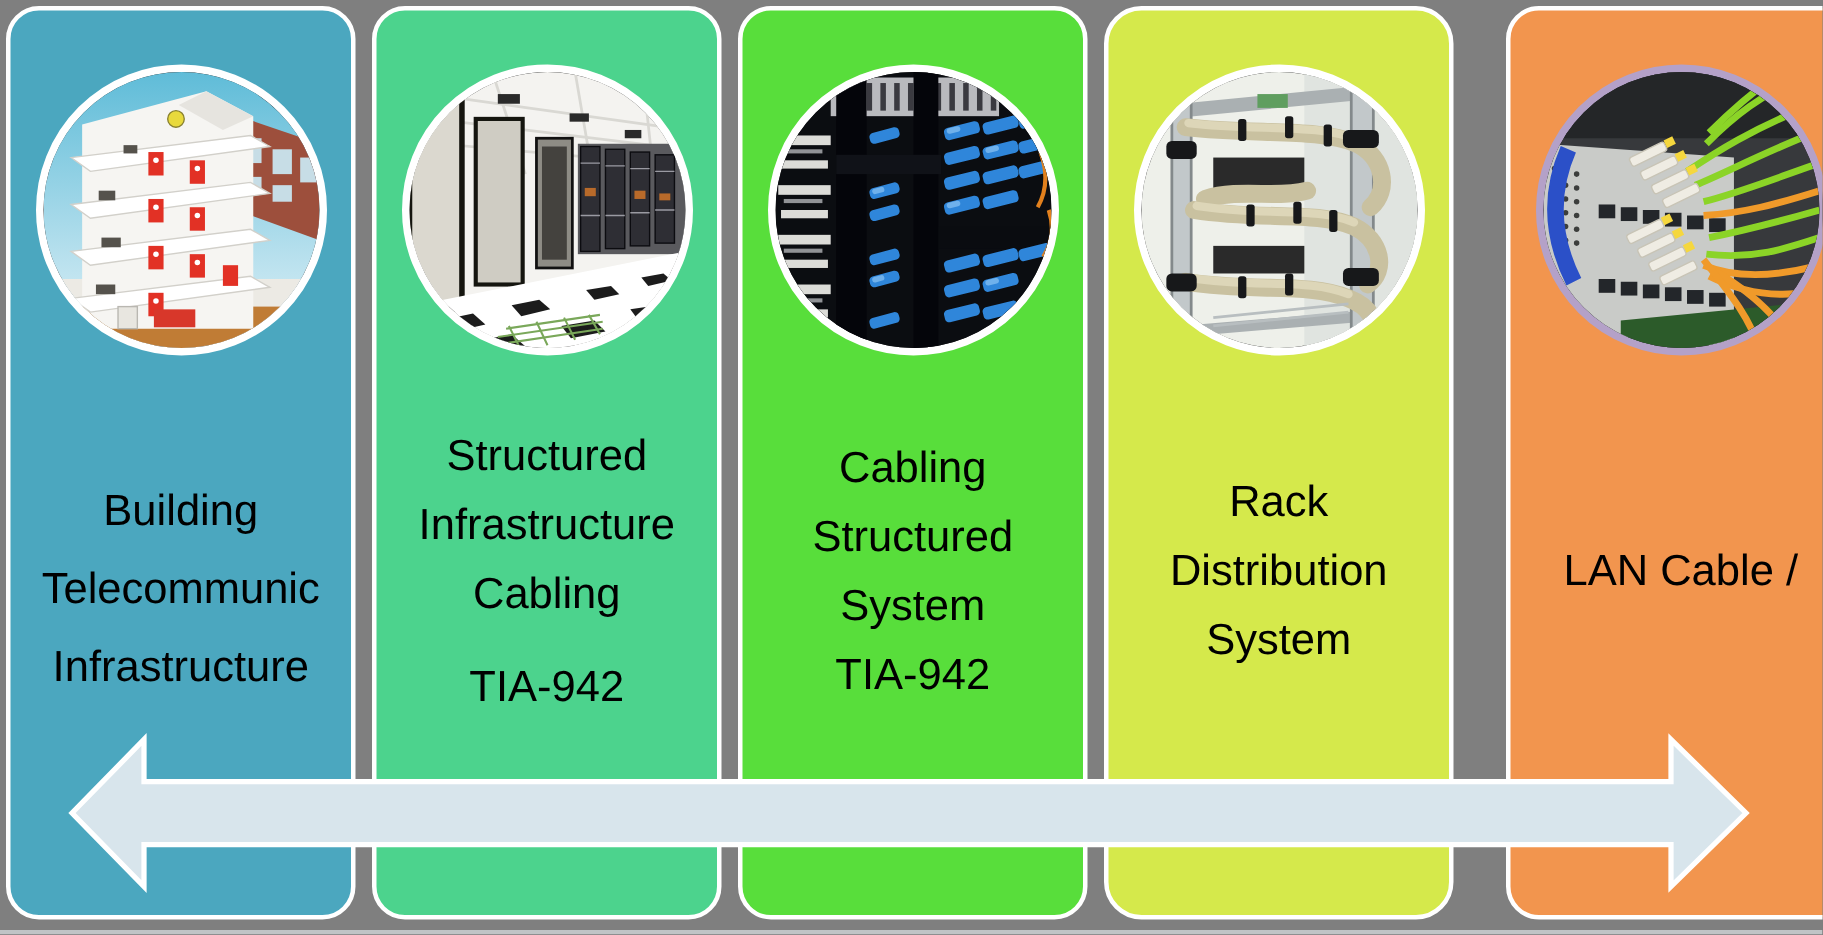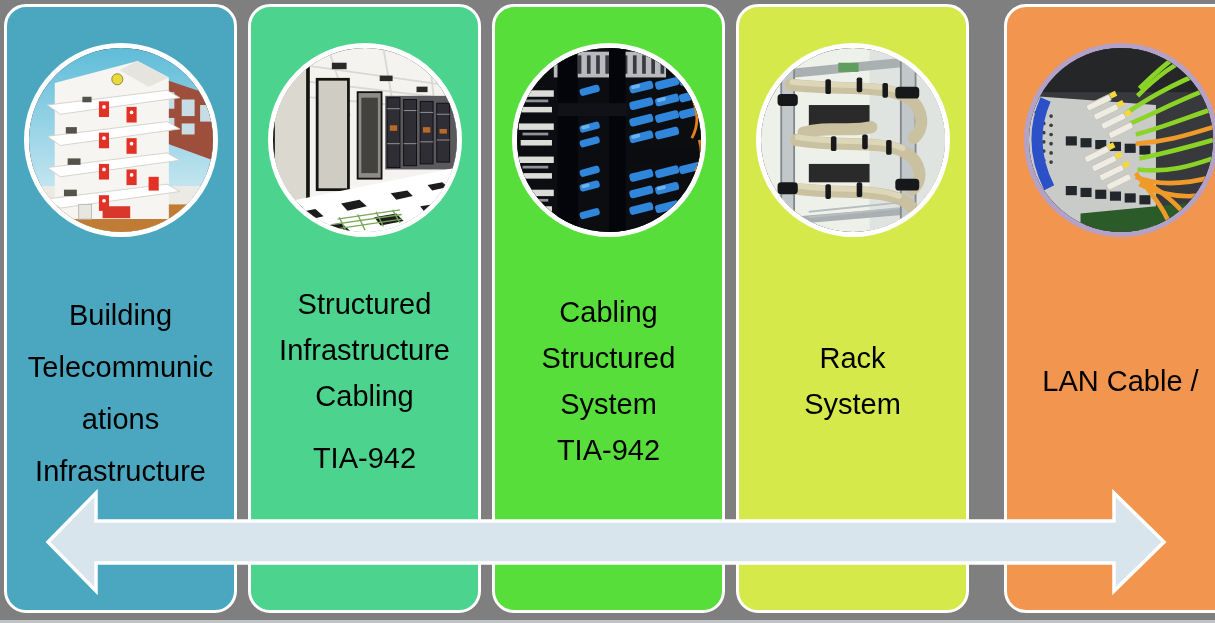--- a/index.html
+++ b/index.html
@@ -89,21 +89,20 @@
           <rect x="58" y="53" width="10" height="6"></rect>
       </g>
       <rect x="80" y="172" width="30" height="13" fill="#d8372a"></rect>
       <rect x="54" y="170" width="14" height="16" fill="#e8e6e0" stroke="#b9b7b1"></rect>
       <circle cx="96" cy="34" r="6" fill="#e8d93c" stroke="#8a8230"></circle>
     </svg>
   </div>
   <div class="label">
     <div>Building</div>
     <div>Telecommunic</div>
-    <div>ations</div>
     <div>Infrastructure</div>
   </div>
 </div>
 
 <div class="card card-1" style="background: rgb(76, 211, 141);">
   <div class="circle" style="border-color: rgb(255, 255, 255);">
     <svg viewBox="0 0 200 200">
       <rect width="200" height="200" fill="#f4f3f0"></rect>
       <g stroke="#d9d8d3" stroke-width="2" fill="none">
         <path d="M0 14 L200 42"></path>
@@ -243,21 +242,21 @@
     </svg>
   </div>
   <div class="label">
     <div>Cabling</div>
     <div>Structured</div>
     <div>System</div>
     <div>TIA-942</div>
   </div>
 </div>
 
-<div class="card card-3" style="background: rgb(213, 233, 75);">
+<div class="card card-3" style="background: rgb(213, 233, 75); border-radius: 25px;">
   <div class="circle" style="border-color: rgb(255, 255, 255);">
     <svg viewBox="0 0 200 200">
       <rect width="200" height="200" fill="#eef0ea"></rect>
       <rect x="118" y="0" width="82" height="200" fill="#e0e4e0"></rect>
       <path d="M28 28 L172 14" stroke="#aab0b2" stroke-width="10" fill="none"></path>
       <path d="M28 188 L172 176" stroke="#aab0b2" stroke-width="8" fill="none"></path>
       <rect x="22" y="10" width="14" height="184" fill="#c2c8ca" stroke="#83898b" stroke-width="2"></rect>
       <rect x="152" y="4" width="16" height="192" fill="#c2c8ca" stroke="#83898b" stroke-width="2"></rect>
       <rect x="52" y="62" width="66" height="24" fill="#2a2a2a"></rect>
       <rect x="52" y="126" width="66" height="20" fill="#2a2a2a"></rect>
@@ -287,20 +286,21 @@
         <rect x="104" y="146" width="6" height="16" rx="2"></rect>
       </g>
       <g stroke="#b8bec0" stroke-width="2" fill="none">
         <path d="M52 178 L150 168 M52 184 L150 174"></path>
       </g>
       <rect x="84" y="16" width="22" height="10" fill="#5f9e5f"></rect>
     </svg>
   </div>
   <div class="label">
     <div>Rack</div>
+    <div>Distribution</div>
     <div>System</div>
   </div>
 </div>
 
 <div class="card card-4" style="background: rgb(242, 149, 78);">
   <div class="circle" style="border-color: rgb(180, 161, 200);">
     <svg viewBox="0 0 200 200">
       <rect width="200" height="200" fill="#37393c"></rect>
       <rect width="200" height="48" fill="#242628"></rect>
       <polygon points="0,52 138,62 138,200 0,186" fill="#c9cbc8"></polygon>

